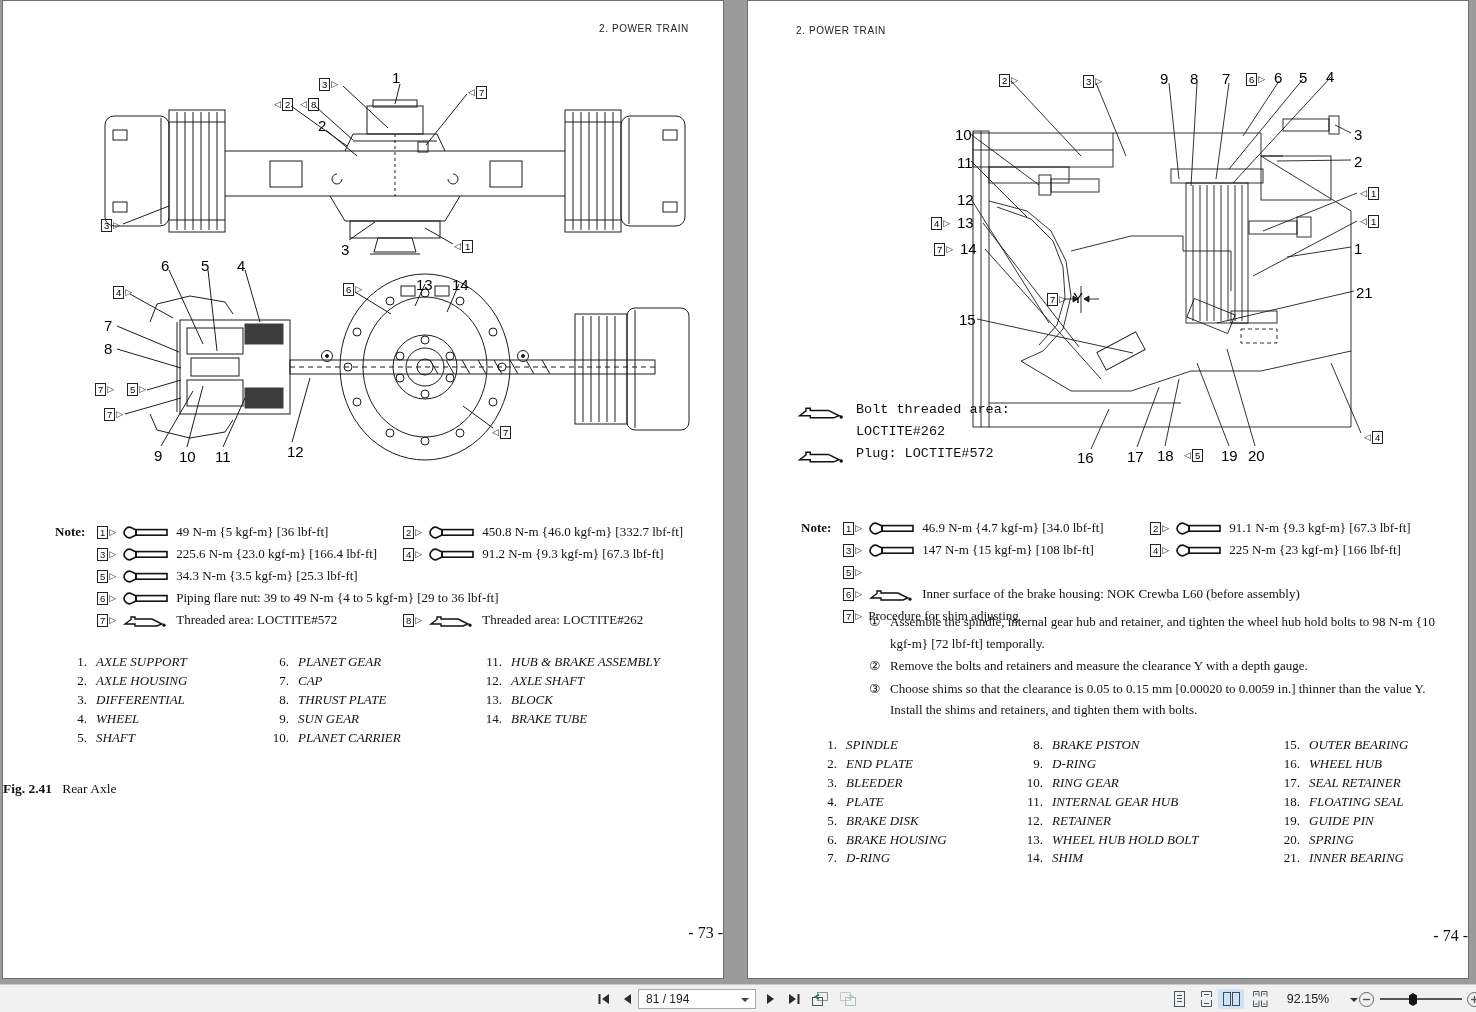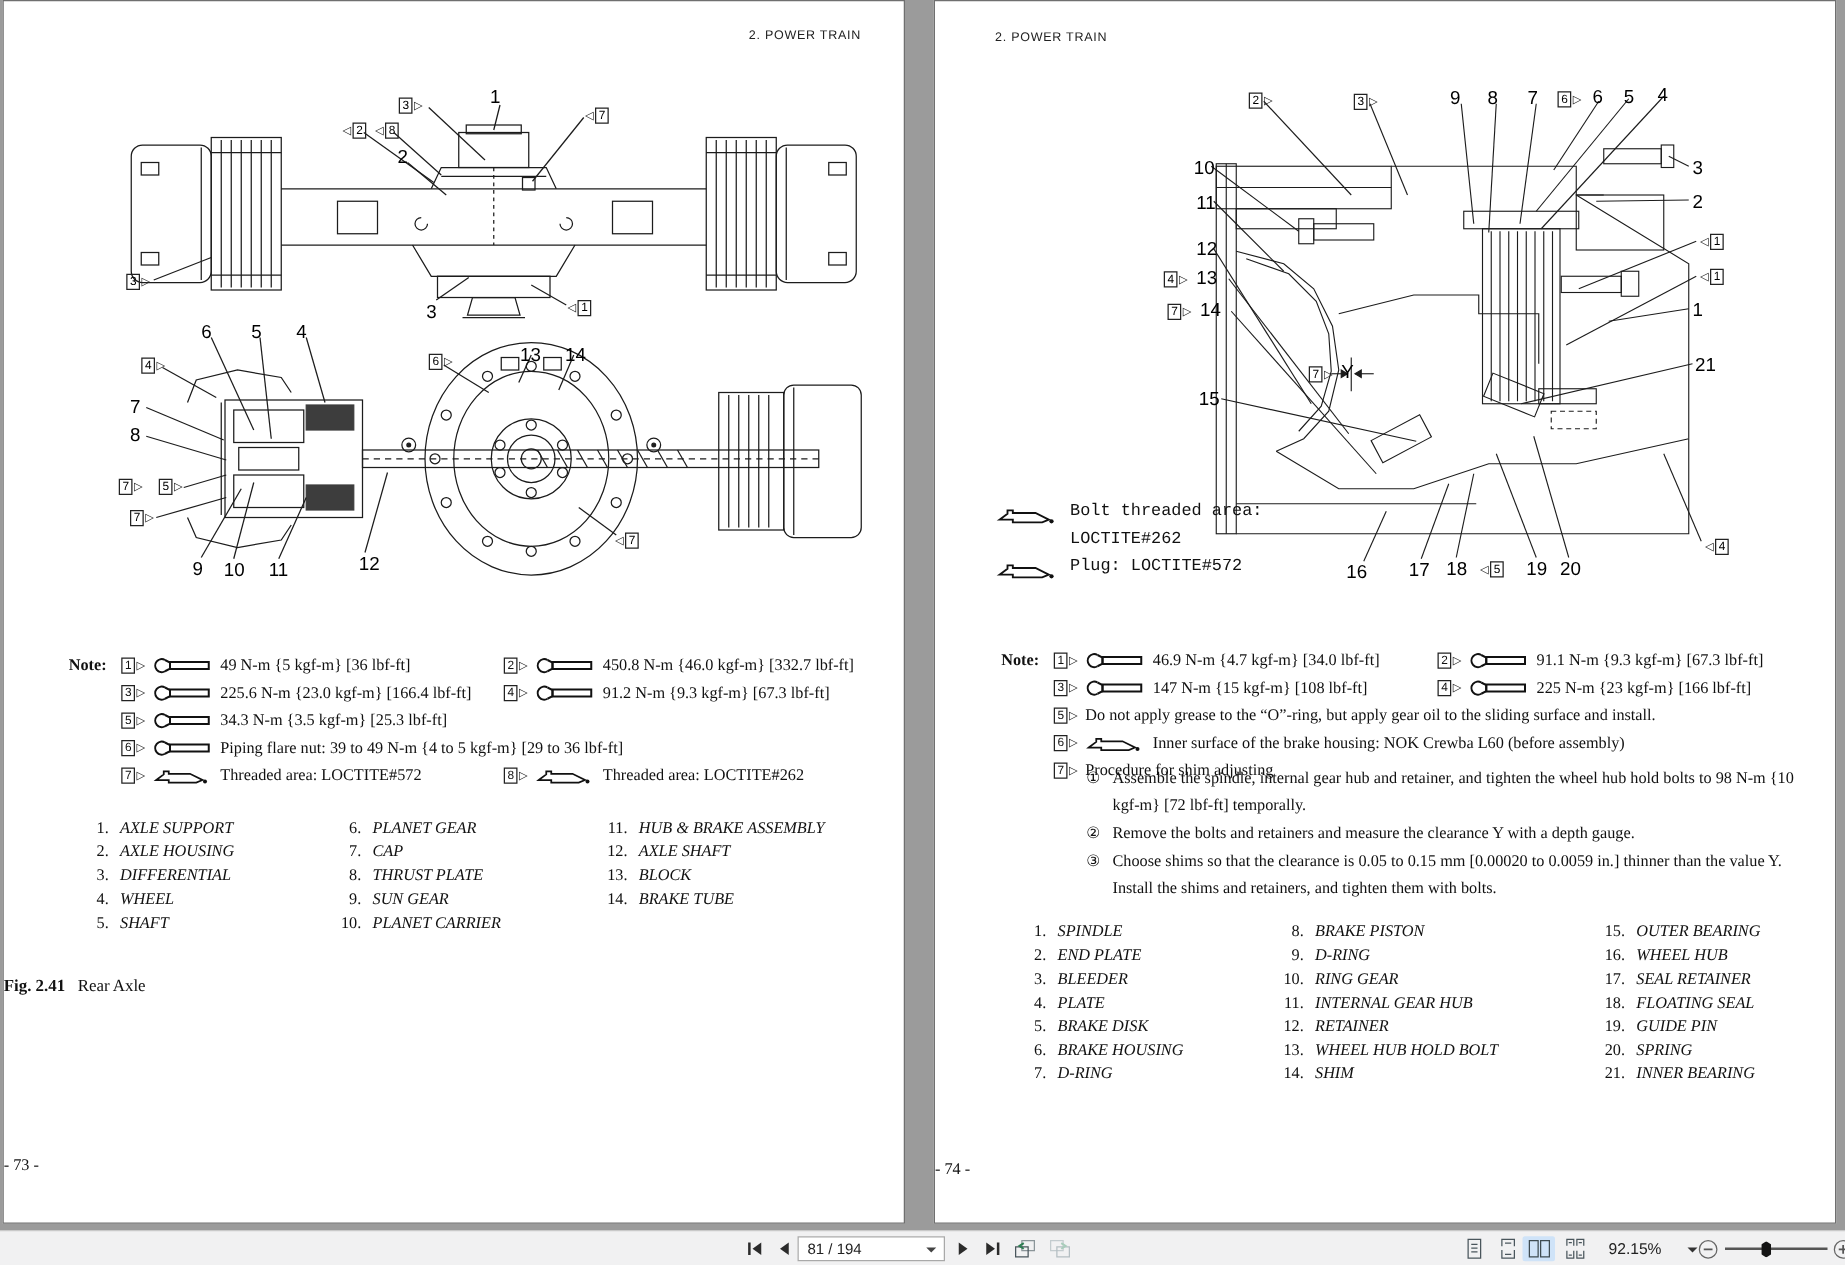--- a/index.html
+++ b/index.html
@@ -3,21 +3,21 @@
 <meta charset="utf-8">
 <style>
   html,body{margin:0;padding:0;}
   body{width:1476px;height:1012px;overflow:hidden;background:#9b9b9b;position:relative;
        font-family:"Liberation Serif",serif;color:#111;}
   .page{position:absolute;top:0;width:722px;height:979px;background:#fff;
         border:1px solid #6f6f6f;box-sizing:border-box;}
   #page-left{left:2px;}
   #page-right{left:747px;}
   .page-header{position:absolute;font:10px "Liberation Sans",sans-serif;letter-spacing:.6px;color:#222;}
-  .page-num{position:absolute;width:100%;text-align:left;font-size:13px;}
+  .page-num{position:absolute;width:100%;text-align:right;font-size:16px;}
   .fig-caption{position:absolute;width:100%;font-size:13.5px;}
   .fig-caption .fig-label{font-weight:bold;margin-right:10px;}
 
   
   .diagram{position:absolute;}
   .diagram svg{position:absolute;left:0;top:0;}
   .callout{position:absolute;font:15px/1 "Liberation Sans",sans-serif;color:#000;
            white-space:nowrap;display:flex;align-items:center;z-index:3;}
   .callout .tri{display:none;font-size:9px;line-height:1;margin:0 1px;color:#222;}
   .callout.flag .co-num{font:9.5px/11px "Liberation Sans",sans-serif;border:1px solid #222;
@@ -733,21 +733,20 @@
           </svg>
 
           <span class="note-text">225 N-m {23 kgf-m} [166 lbf-ft]</span>
         </div>
         <div class="note-row wide icon-none">
           <span class="nflag">
             <span class="co-num">5</span>
             <span class="tri">▷</span>
           </span>
 
-          <span class="note-text">Do not apply grease to the “O”-ring, but apply gear oil to the sliding surface and install.</span>
         </div>
         <div class="note-row wide icon-glue">
           <span class="nflag">
             <span class="co-num">6</span>
             <span class="tri">▷</span>
           </span>
 
           <svg class="ic ic-glue" width="48" height="15" viewBox="0 0 48 15" fill="none" stroke="#111" stroke-width="1.4">
             <path d="M3 11 L9 6.5 L9 4 L13 4 L13 6 L30 6 L40 11 L35 13 L13 13 L13 11 Z"></path>
             <circle cx="42" cy="12.2" r="1.6" fill="#111" stroke="none"></circle>

